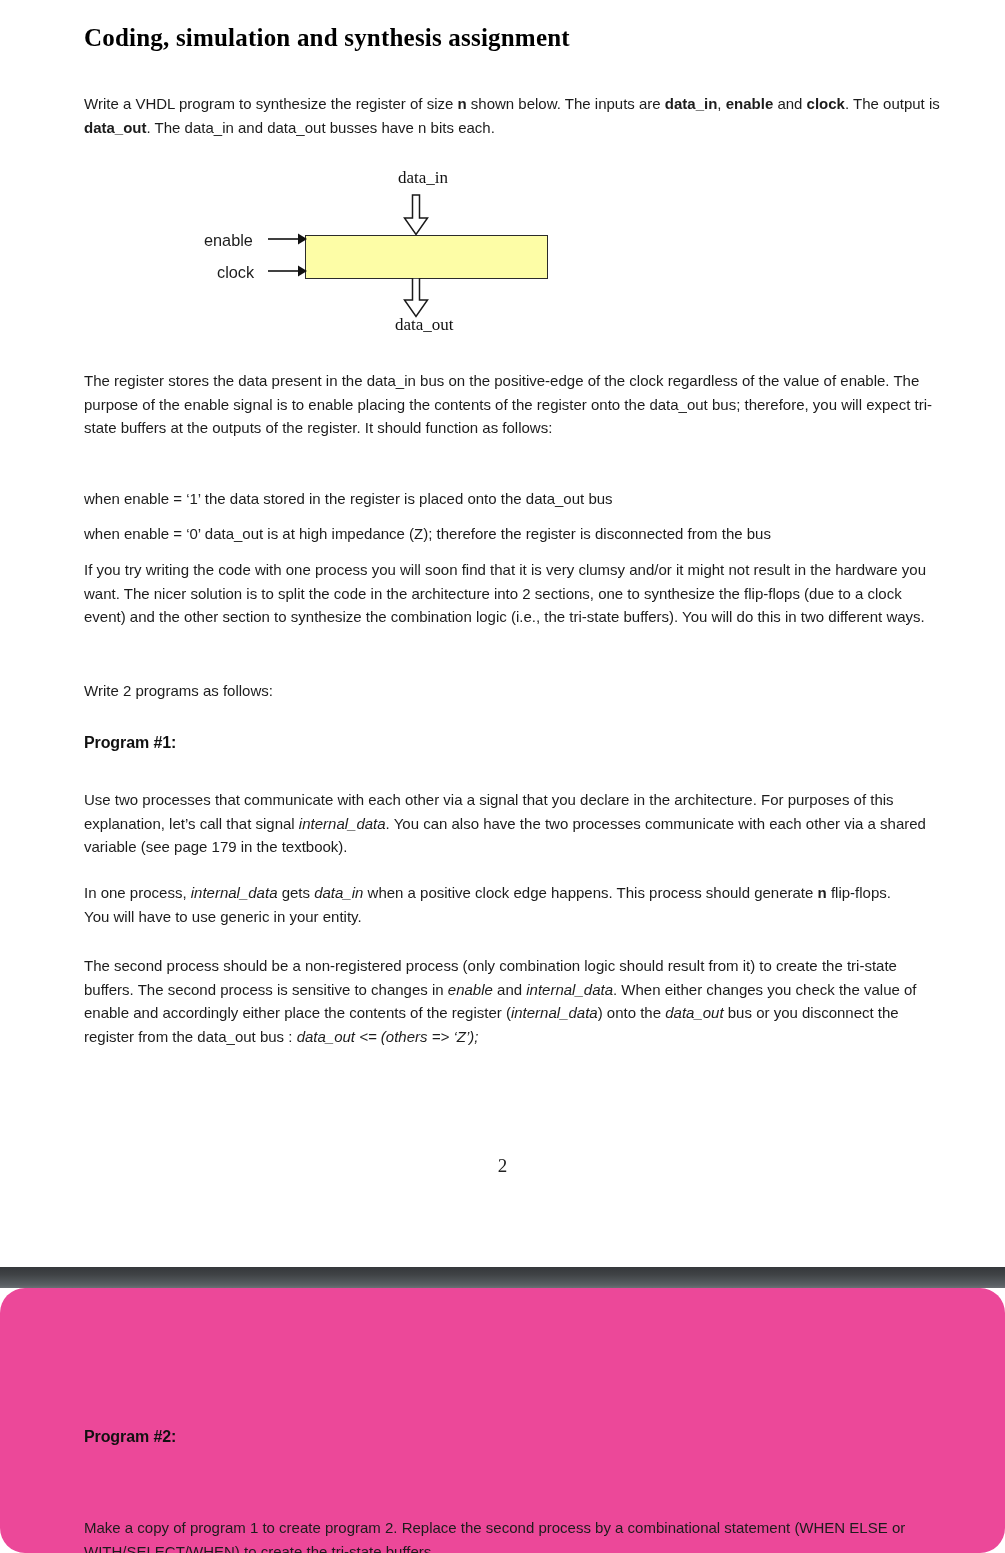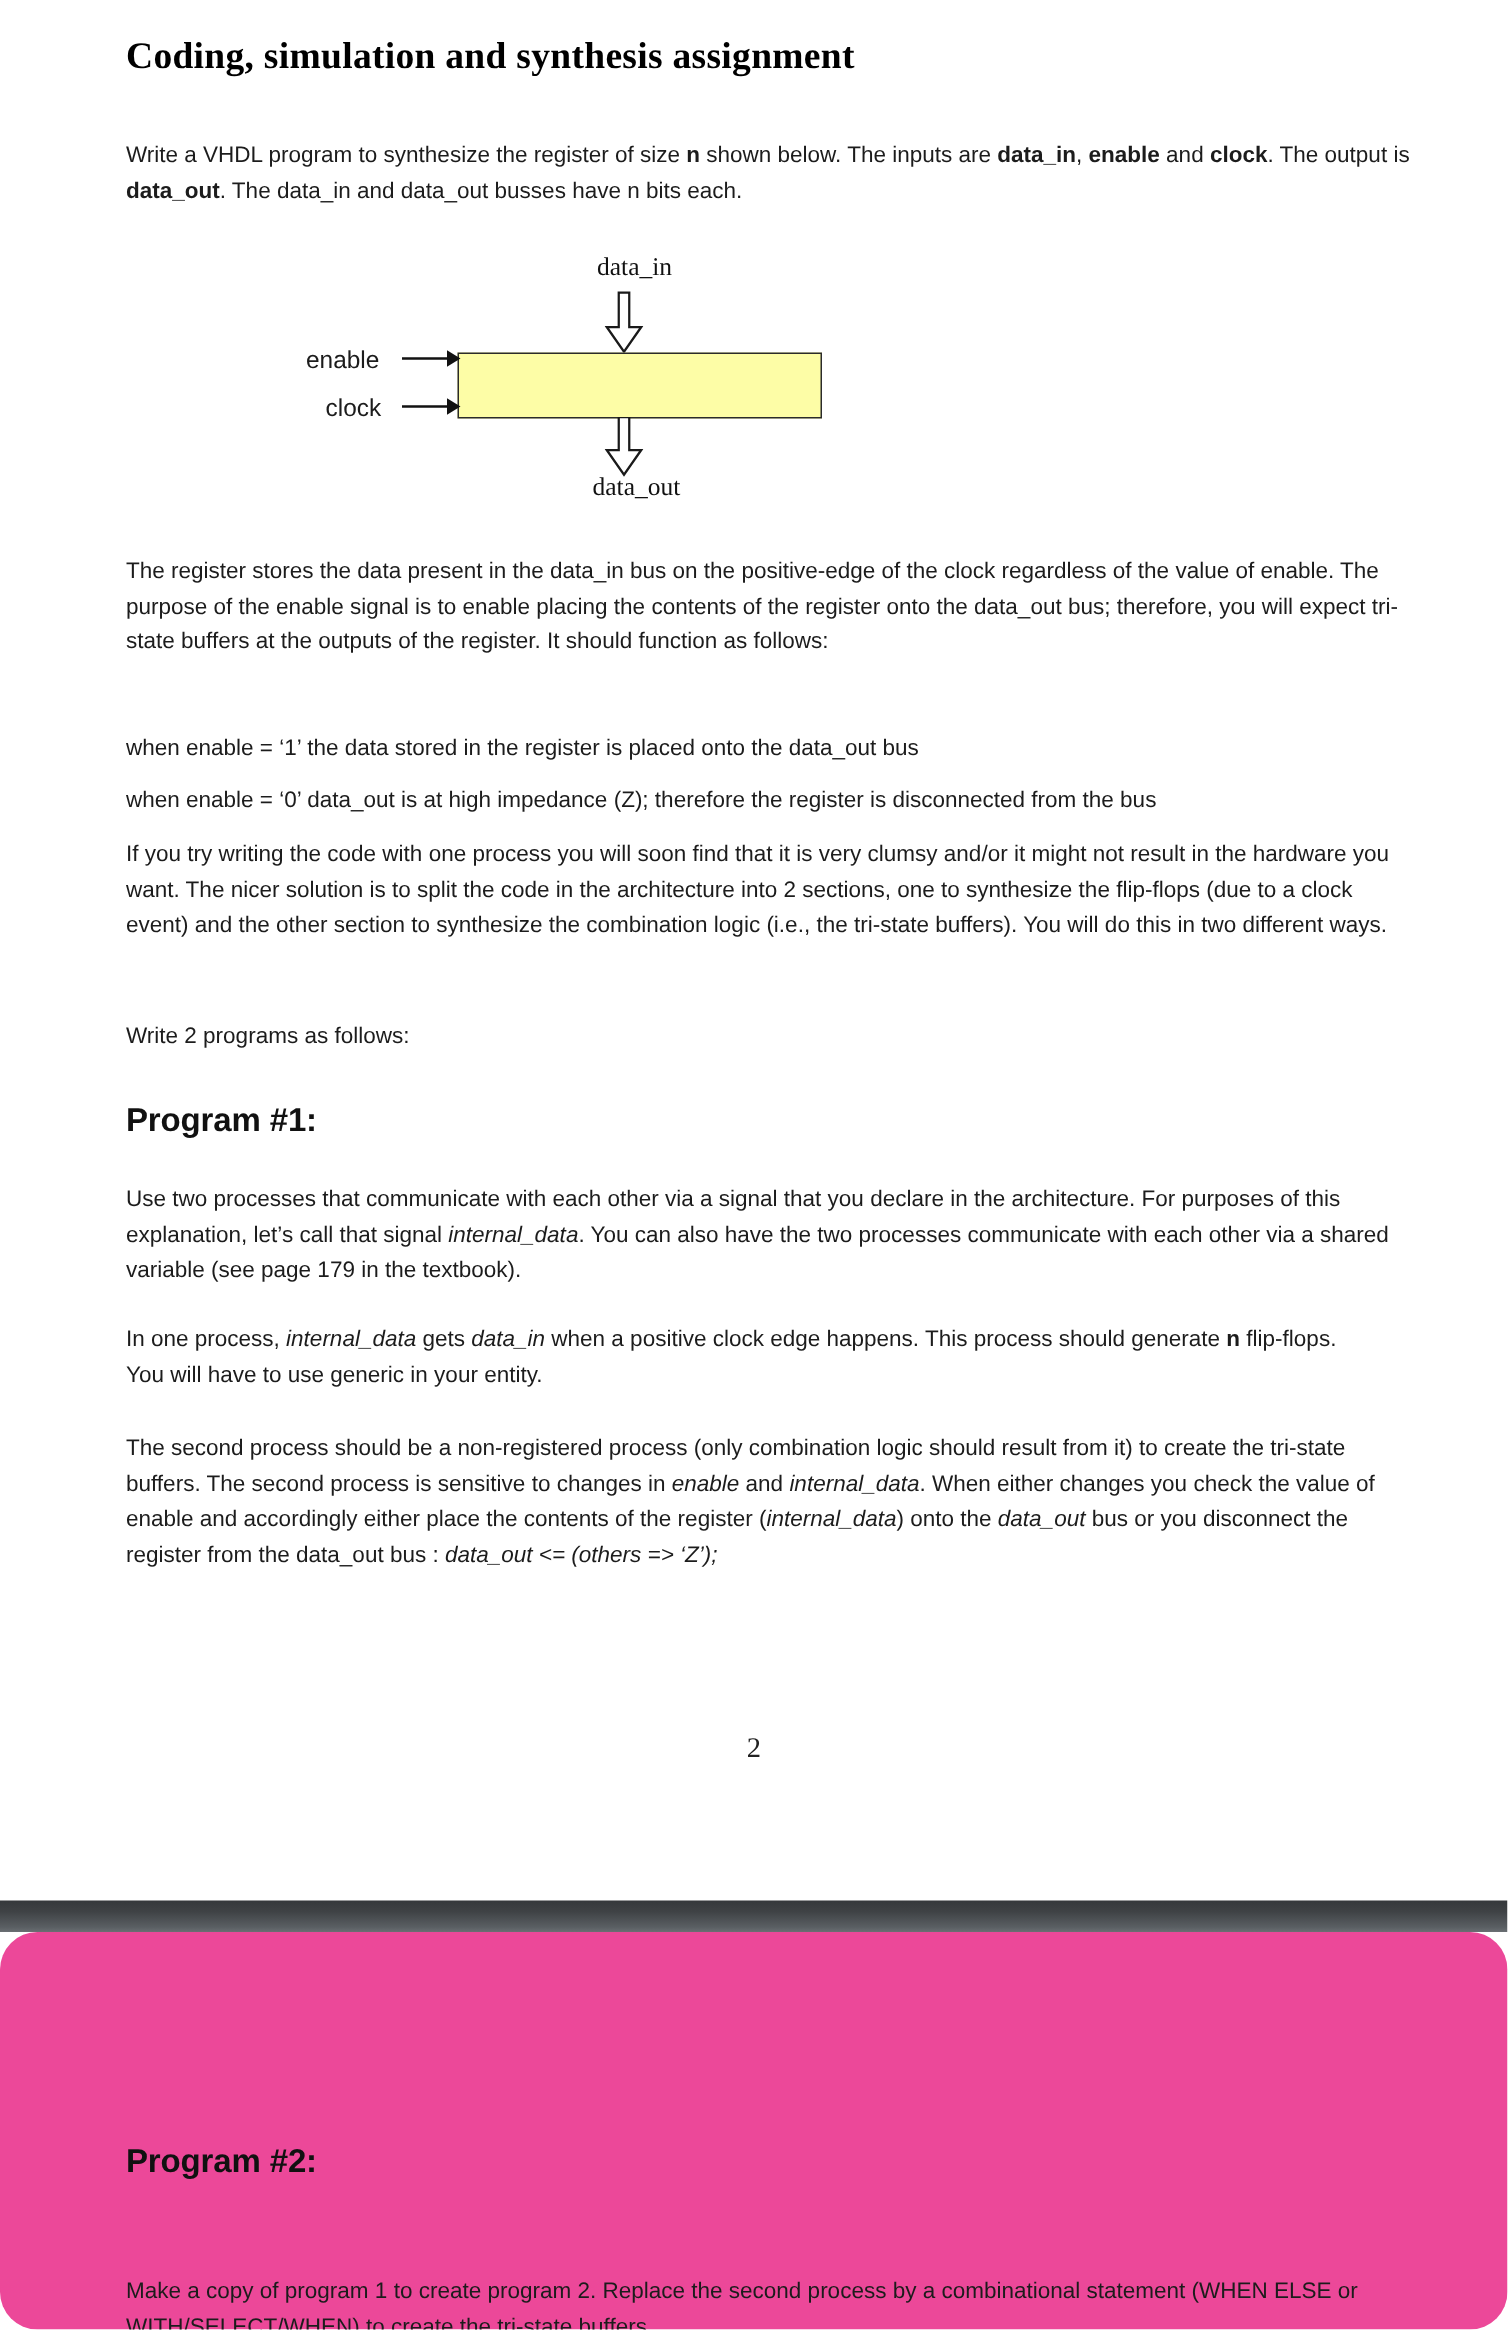--- a/index.html
+++ b/index.html
@@ -53,21 +53,21 @@
     line-height: 23.5px;
     color: #1c1c1c;
     text-align: left;
   }
 
   .b { font-weight: bold; }
   .i { font-style: italic; text-align: right; }
 
   h2.prog-head {
     margin: 0;
-    font-size: 22px;
+    font-size: 16px;
     font-weight: bold;
     color: #111;
     letter-spacing: -0.1px;
   }
 
   
   .diagram {
     position: absolute;
     left: 84px;
     top: 168px;

